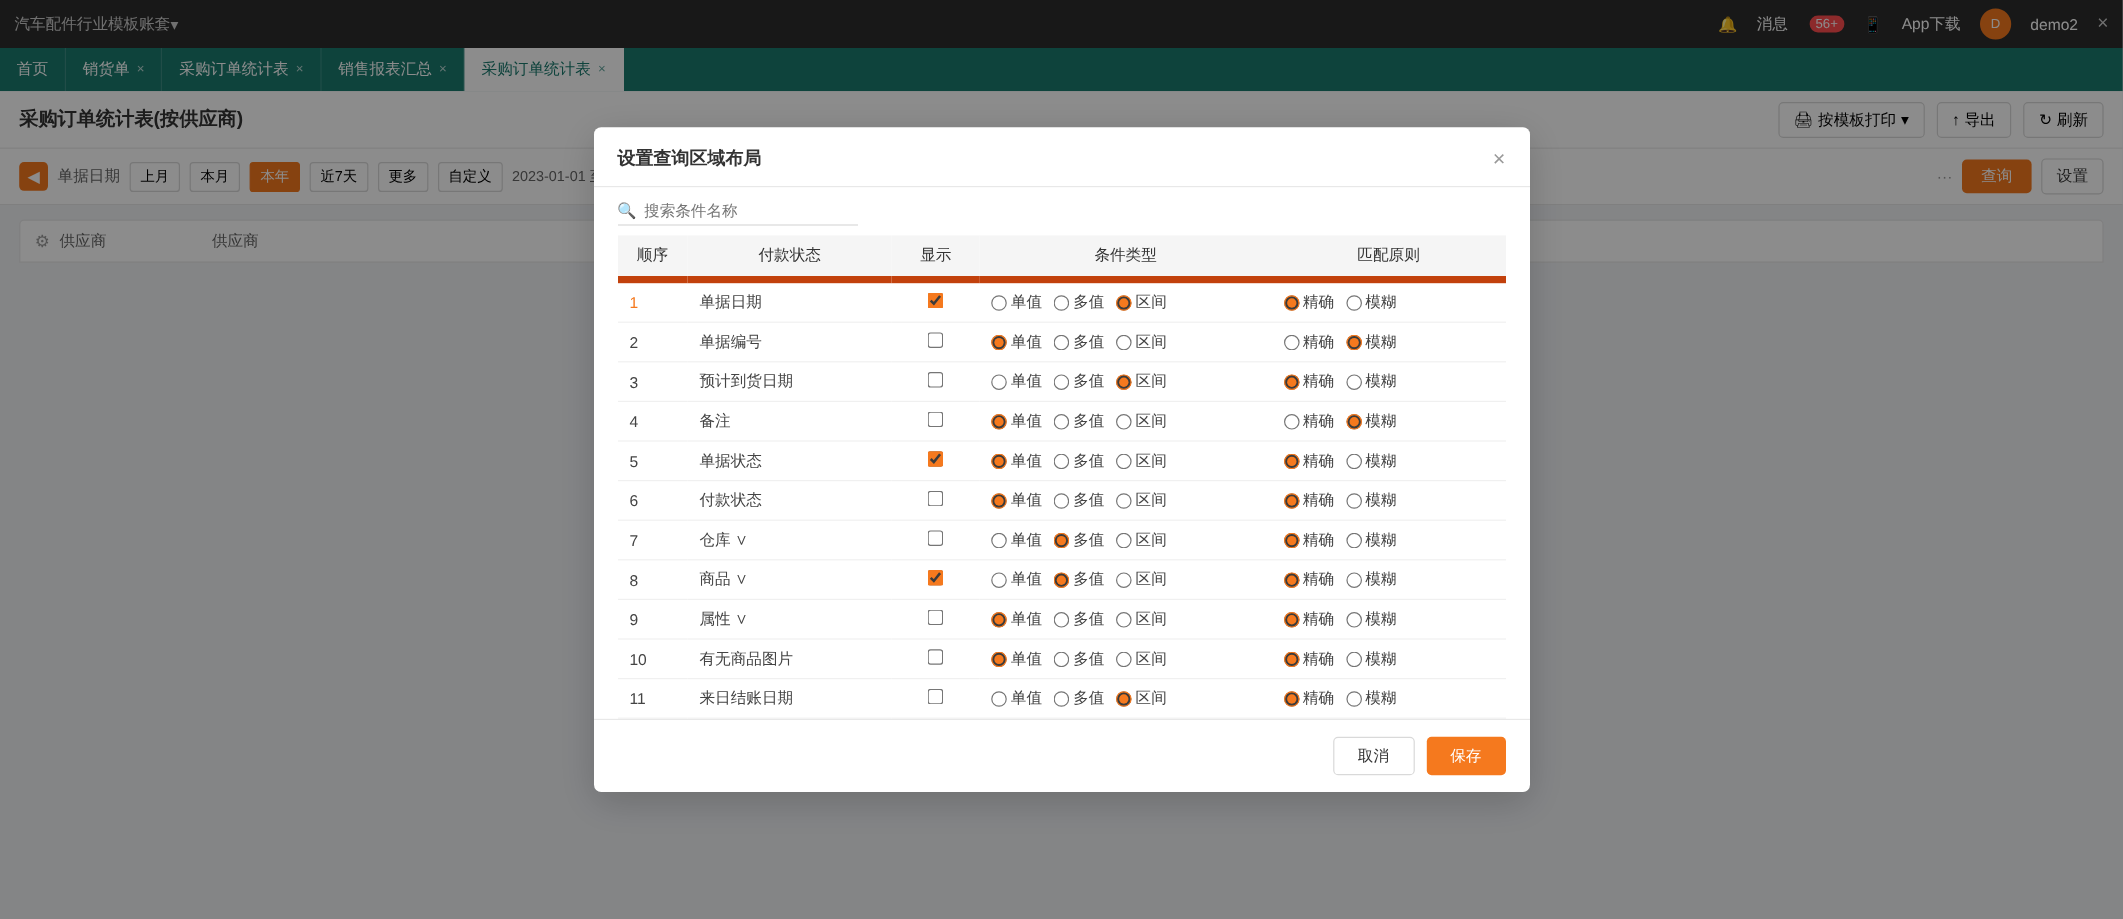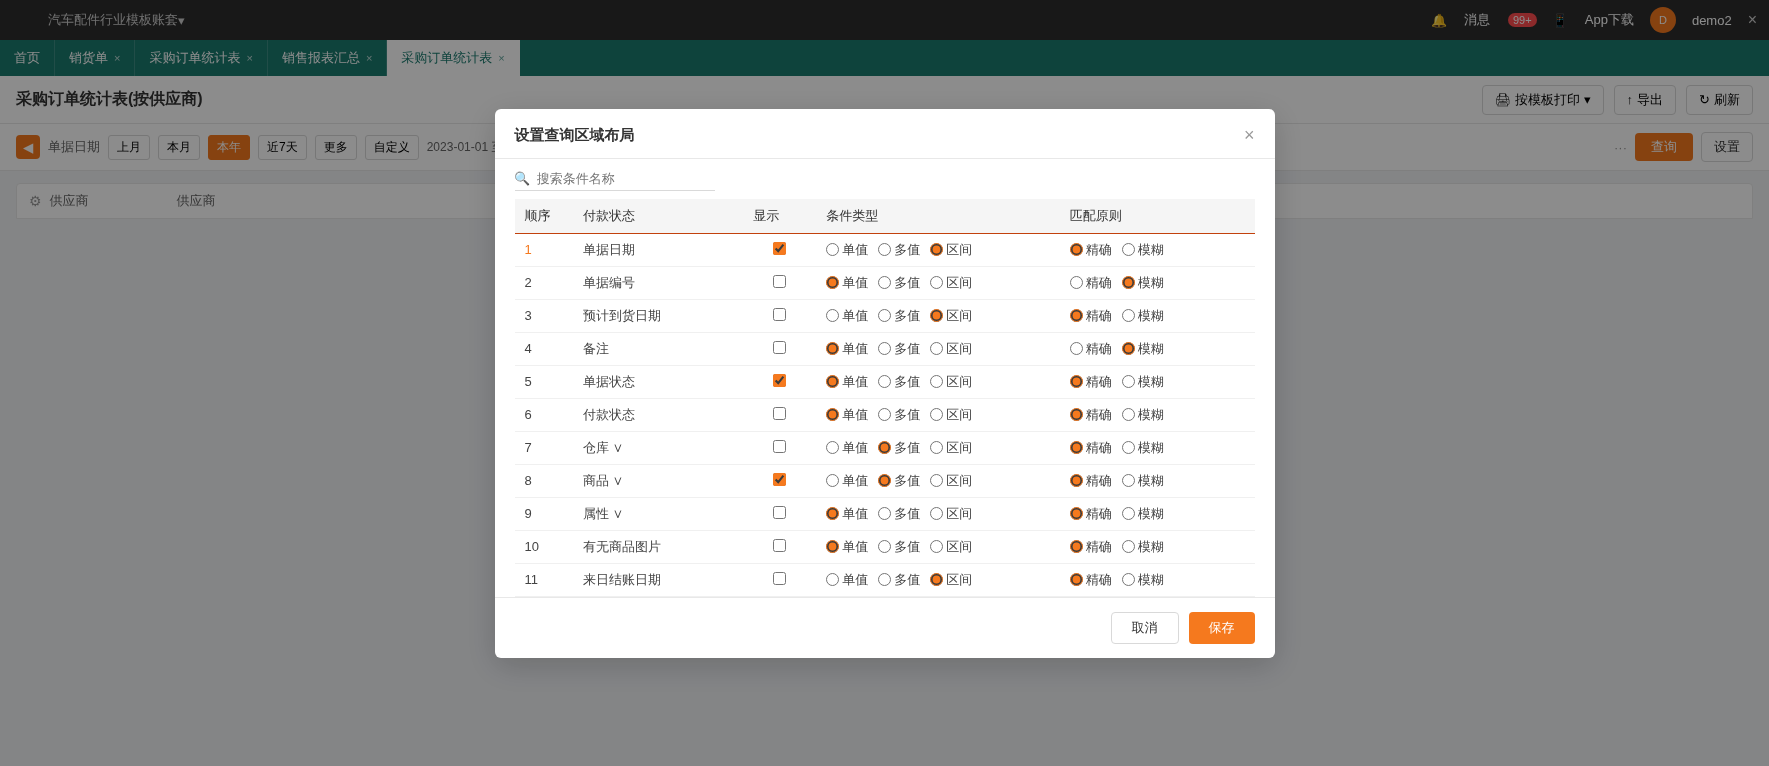--- a/index.html
+++ b/index.html
@@ -8,21 +8,21 @@
     
     .top-nav {
       height: 40px;
       background: #2d2d2d;
       display: flex;
       align-items: center;
       justify-content: space-between;
       padding: 0 12px;
       color: #fff;
     }
-    .top-nav-left { display: flex; align-items: center; gap: 0; margin-left: 36px; }
+    .top-nav-left { display: flex; align-items: center; gap: 0; }
     .top-nav-brand { font-size: 13px; color: #ccc; }
     .top-nav-right { display: flex; align-items: center; gap: 16px; font-size: 13px; }
     .top-nav-right .badge { background: #ff4d4f; color: #fff; border-radius: 10px; padding: 1px 5px; font-size: 11px; margin-left: 2px; }
     .top-nav-close { color: #ccc; cursor: pointer; font-size: 16px; }
 
     
     .tabs-bar {
       height: 36px;
       background: #1a7a6e;
       display: flex;
@@ -176,25 +176,25 @@
     }
     .modal-table {
       width: 100%;
       border-collapse: collapse;
     }
     .modal-table thead tr {
       background: #f5f5f5;
     }
     .modal-table th {
       padding: 8px 10px;
-      text-align: left;
+      text-align: center;
       font-weight: 500;
       color: #333;
       font-size: 13px;
-      border-bottom: 1px solid #c2410c;
+      border-bottom: 6px solid #c2410c;
     }
     .modal-table td {
       padding: 7px 10px;
       font-size: 13px;
       color: #444;
       border-bottom: 1px solid #f0f0f0;
       vertical-align: middle;
     }
 
     
@@ -247,21 +247,21 @@
 <body>
 
 <div class="top-nav">
   <div class="top-nav-left">
     <span class="top-nav-brand">汽车配件行业模板账套</span>
     <span style="color:#ccc;cursor:pointer;">▾</span>
   </div>
   <div class="top-nav-right">
     <span style="cursor:pointer;">🔔</span>
     <span style="cursor:pointer;">消息</span>
-    <span class="badge">99+</span>
+    <span class="badge">56+</span>
     <span style="cursor:pointer;">📱</span>
     <span style="cursor:pointer;">App下载</span>
     <span style="width:26px;height:26px;border-radius:50%;background:#f5791e;display:inline-flex;align-items:center;justify-content:center;color:#fff;font-size:11px;cursor:pointer;">D</span>
     <span style="cursor:pointer;">demo2</span>
     <span class="top-nav-close">×</span>
   </div>
 </div>
 
 <div class="tabs-bar">
   <div class="tab-item">

